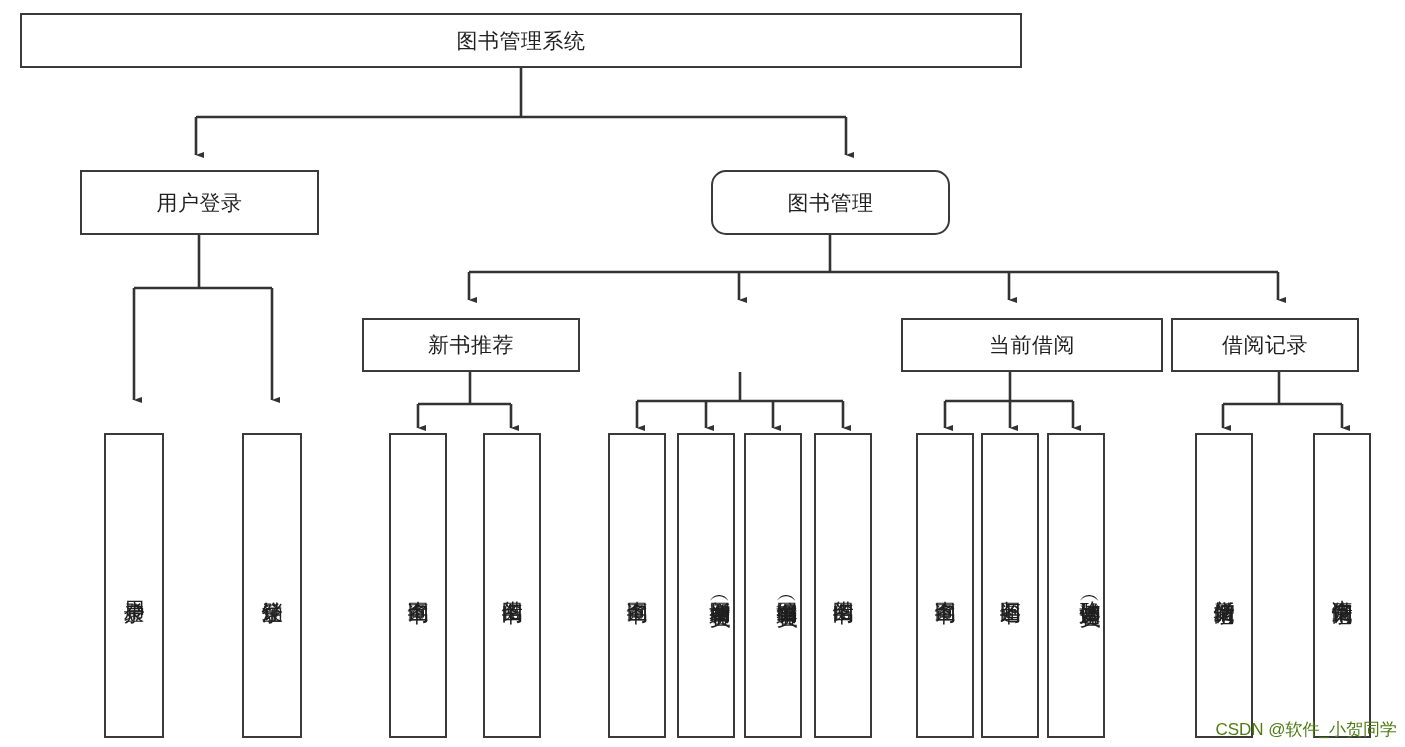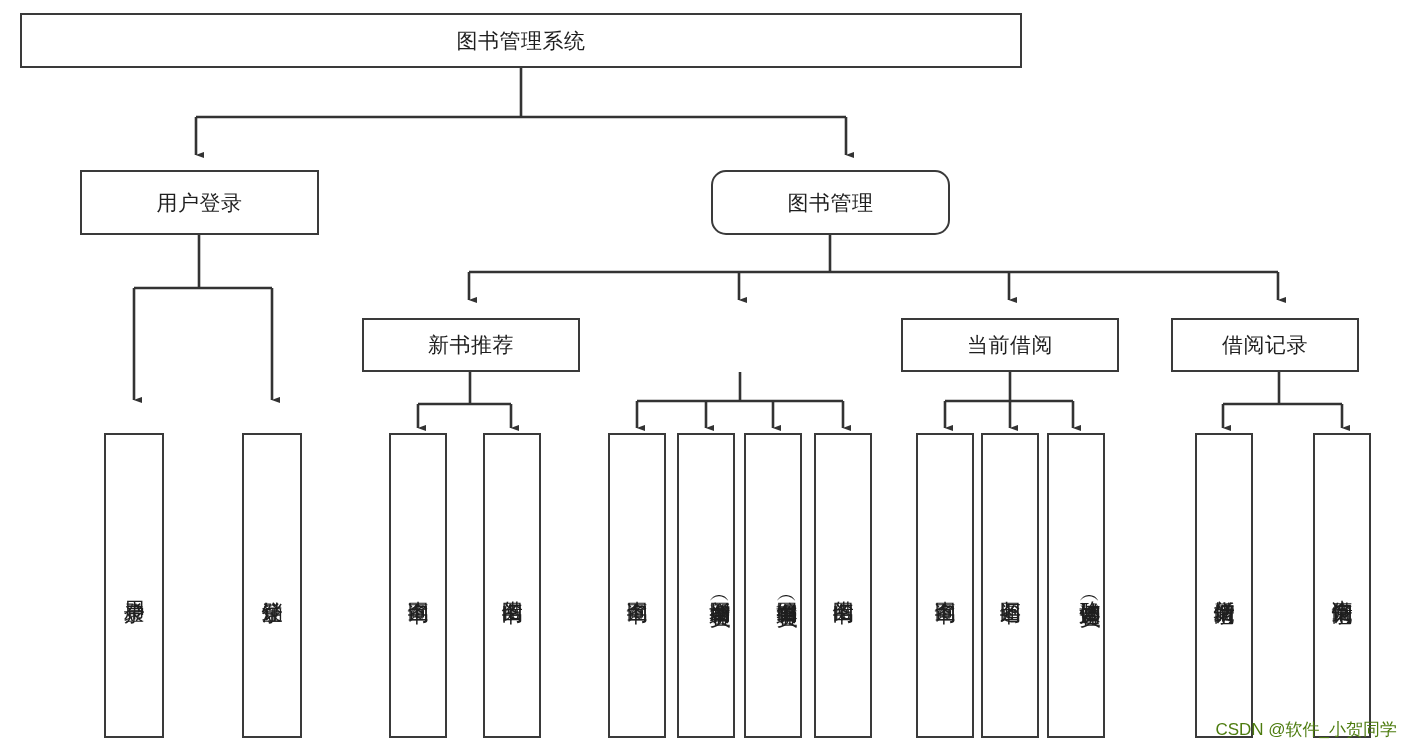--- a/index.html
+++ b/index.html
@@ -135,21 +135,21 @@
   <div class="node node-h" style="left:80px; top:170px; width:239px; height:65px;">
     <span>用户登录</span>
   </div>
   <div class="node node-h" style="left:711px; top:170px; width:239px; height:65px;border-radius:15px;">
     <span>图书管理</span>
   </div>
 
   <div class="node node-h" style="left:362px; top:318px; width:218px; height:54px;">
     <span>新书推荐</span>
   </div>
-  <div class="node node-h" style="left:901px; top:318px; width:218px; height:54px;">
+  <div class="node node-h" style="left:901px; top:318px; width:262px; height:54px;">
     <span>当前借阅</span>
   </div>
   <div class="node node-h" style="left:1171px; top:318px; width:188px; height:54px;">
     <span>借阅记录</span>
   </div>
 
   <div class="node node-v align-mid" style="left:104px; top:433px; width:60px; height:305px;">
     <span>用户登录</span>
   </div>
   <div class="node node-v align-mid" style="left:242px; top:433px; width:60px; height:305px;">

